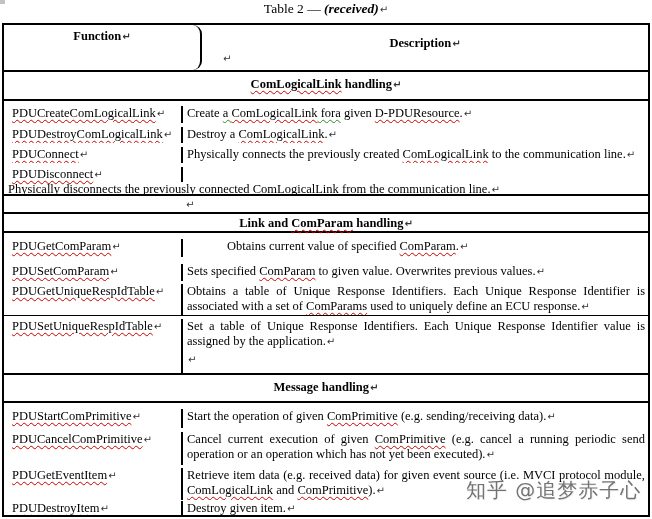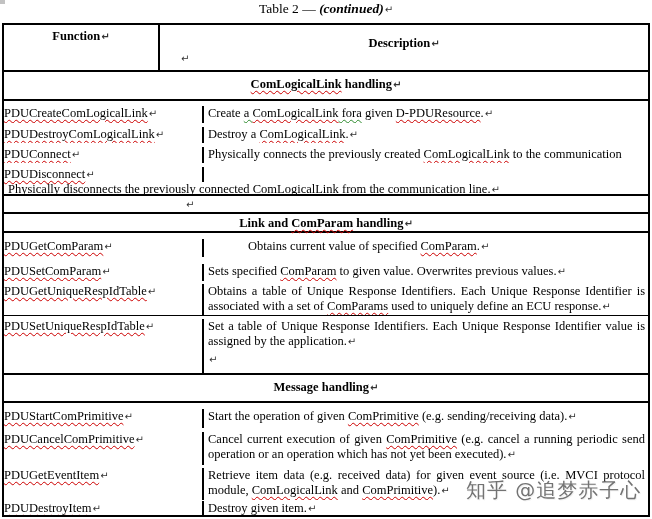--- a/index.html
+++ b/index.html
@@ -10,38 +10,38 @@
     font-size:12.5px; line-height:15px;
   }
   .corner-artifact { position:absolute; left:0; top:0; width:5px; height:4px; background:#909090; opacity:.55; }
 
   .page-title { position:absolute; top:1px; left:0; width:652px; text-align:center; font-size:13.5px; }
   .title-cont { font-weight:bold; font-style:italic; }
 
   .doc-table { position:absolute; top:23px; left:2px; width:648px; border:2px solid #000; box-sizing:border-box; background:#fff; }
 
   .header-row { display:flex; height:47px; border-bottom:2px solid #000; box-sizing:border-box; }
-  .header-fn { width:156px; border-right:2px solid #000; box-sizing:border-box; text-align:center; font-weight:bold; padding-top:4px; }
+  .header-fn { width:198px; border-right:2px solid #000; box-sizing:border-box; text-align:center; font-weight:bold; padding-top:4px;border-radius:9px; }
   .header-desc { flex:1; font-weight:bold; }
   .header-desc .dlabel { margin:0; text-align:center; padding-top:11px; }
   .header-desc .dempty { margin:0; padding-left:20px; font-weight:normal; }
 
   .section-row { text-align:center; font-weight:bold; border-bottom:2px solid #000; box-sizing:border-box; }
   #sec-a { height:29px; padding-top:5px; }
   #sec-b { height:19px; padding-top:2px; }
   #sec-c { height:28px; padding-top:5px; }
 
   .gap-row { height:18px; border-bottom:2px solid #000; box-sizing:border-box; padding-left:181px; padding-top:1px; }
 
   .rows-block { border-bottom:2px solid #000; }
   #rows-b1 { border-bottom-width:1px; }
   #rows-c { border-bottom:none; }
 
   .row { display:flex; box-sizing:border-box; overflow:hidden; }
-  .fn-cell { width:200px; border-right:2px solid #000; box-sizing:border-box; padding:0 1px 0 0; }
+  .fn-cell { width:179px; border-right:2px solid #000; box-sizing:border-box; padding:0 1px 0 8px; }
   .desc-cell { flex:1; box-sizing:border-box; padding:0 3px 0 4px; }
   .desc-cell.justify .para { text-align:justify; }
   .para { margin:0; }
   .empty-center { text-align:center; padding-top:3px; }
 
   #rows-a .row:nth-child(1){height:22px;padding-top:5px;}
   #rows-a .row:nth-child(2){height:20px;padding-top:4px;}
   #rows-a .row:nth-child(3){height:20px;padding-top:4px;}
   #rows-a .row:nth-child(4){height:31px;padding-top:4px;flex-direction:column;}
   #rows-b1 .row:nth-child(1){height:24px;padding-top:6px;gap:40px;}
@@ -63,21 +63,21 @@
     font-family:"DejaVu Sans",sans-serif; font-size:20px; letter-spacing:1px;
     color:#737373; text-shadow:1px 1px 0 #f2f2f2;
   }
 </style>
 </head>
 <body>
 
 <div class="corner-artifact"></div>
 
 <div class="page-title">
-  <span>Table 2 — </span><span class="title-cont">(continued)</span><span class="pm">↵</span>
+  <span>Table 2 — </span><span class="title-cont">(received)</span><span class="pm">↵</span>
 </div>
 
 <div class="doc-table">
   <div class="header-row">
     <div class="header-fn">
       <span>Function</span><span class="pm">↵</span>
     </div>
     <div class="header-desc">
       <p class="dlabel"><span>Description</span><span class="pm">↵</span></p>
       <p class="dempty"><span class="pm">↵</span></p>

